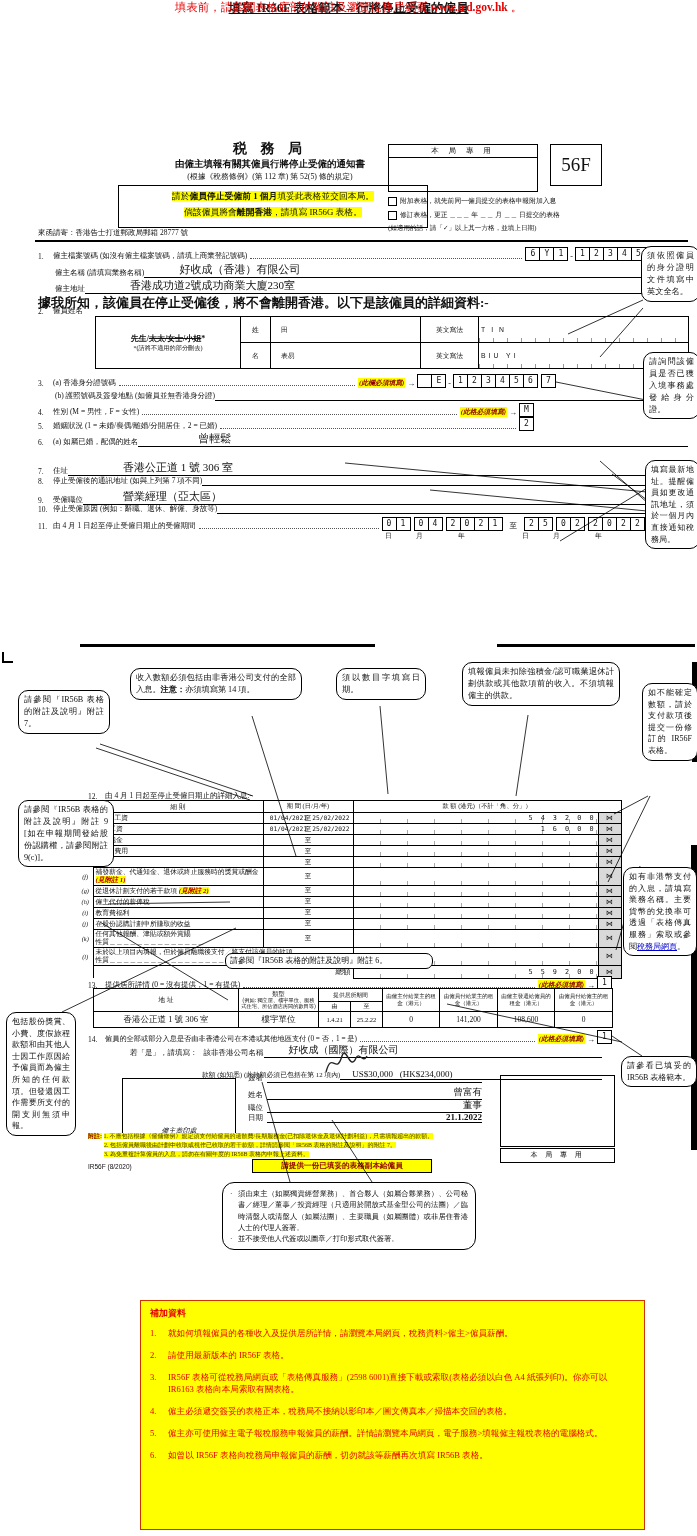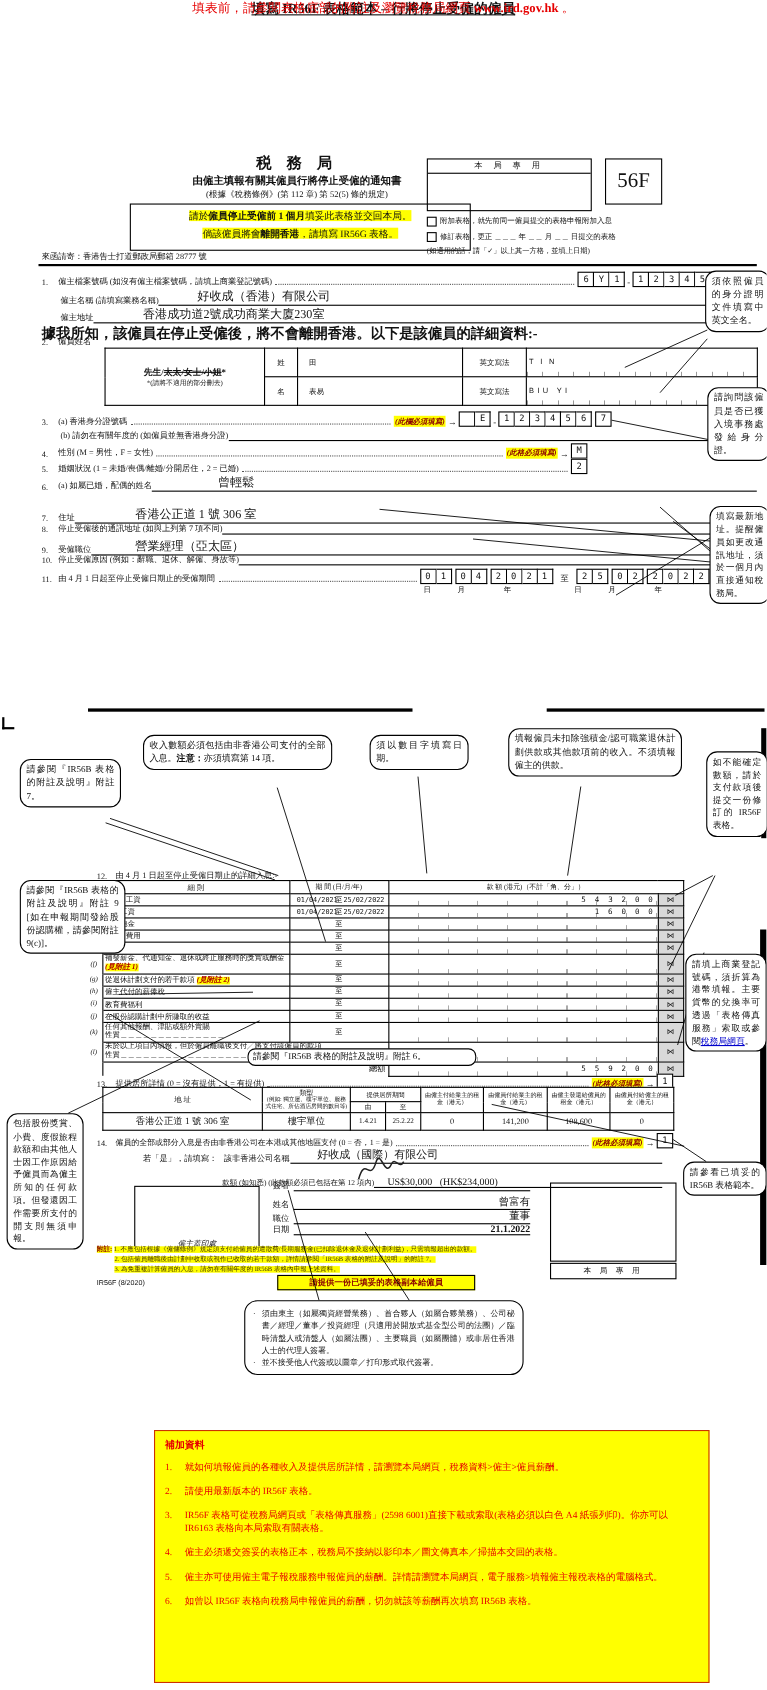--- a/index.html
+++ b/index.html
@@ -163,21 +163,21 @@
         <span>4</span>
         <span>5</span>
         <span>6</span>
       </span>
     <span style="width:3px"></span>
     <span class="cells">
         <span>7</span>
       </span>
   </div>
   <div class="abs flex" style="left:55px;top:390px;width:633px">
-    <span class="lb">(b) 請勿在有關年度的 (如僱員並無香港身分證)</span>
+    <span class="lb">(b) 護照號碼及簽發地點 (如僱員並無香港身分證)</span>
     <span class="ul"></span>
   </div>
   <div class="abs flex" style="left:38px;top:403px;width:496px">
     <span class="num">4.</span>
     <span class="lb">性別 (M = 男性，F = 女性)</span>
     <span class="dots"></span>
     <span class="req">(此格必須填寫)</span>
     <span class="arrow">→</span>
     <span class="cells">
         <span>M</span>
@@ -501,21 +501,21 @@
     <div style="padding-left:16px"><span class="hl" style="color:#443300">3. 為免重複計算僱員的入息，請勿在有關年度的 IR56B 表格內申報上述資料。</span></div>
   </div>
 
   <div class="abs" style="left:88px;top:1163px;font-size:6.5px;font-family:'Liberation Sans',sans-serif">IR56F (8/2020)</div>
   <div class="abs ctr hl b" style="left:252px;top:1159px;width:178px;height:12px;border:1px solid #000;font-size:7.6px;line-height:12px;color:#8b0000">請提供一份已填妥的表格副本給僱員</div>
 
   <div class="bub" style="left:18px;top:800px;width:84px">請參閱『IR56B 表格的附註及說明』附註 9 [如在申報期間發給股份認購權，請參閱附註9(c)]。</div>
   <div class="bub" style="left:6px;top:1012px;width:58px;font-size:8px">包括股份獎賞、小費、度假旅程款額和由其他人士因工作原因給予僱員而為僱主所知的任何款項。但發還因工作需要所支付的開支則無須申報。</div>
 
   <div class="bub" style="left:623px;top:867px;width:62px;font-size:8px">
-    <span>請填上商業登記號碼，須折算為港幣填報。主要貨幣的兌換率可透過「表格傳真服務」索取或參閱</span><span style="color:#0000cc;text-decoration:underline">稅務局網頁</span><span>。</span>
+    <span>如有非港幣支付的入息，請填寫業務名稱。主要貨幣的兌換率可透過「表格傳真服務」索取或參閱</span><span style="color:#0000cc;text-decoration:underline">稅務局網頁</span><span>。</span>
   </div>
   <div class="bub" style="left:621px;top:1056px;width:64px;font-size:8px">請參看已填妥的 IR56B 表格範本。</div>
 
   <div class="bub" style="left:222px;top:1182px;width:238px;font-size:7.3px;line-height:1.55;border-radius:12px;padding:5px 7px">
     <div style="display:flex">
         <span style="flex:none;width:8px">·</span>
         <span>須由東主（如屬獨資經營業務）、首合夥人（如屬合夥業務）、公司秘書／經理／董事／投資經理（只適用於開放式基金型公司的法團）／臨時清盤人或清盤人（如屬法團）、主要職員（如屬團體）或非居住香港人士的代理人簽署。</span>
       </div>
     <div style="display:flex">
         <span style="flex:none;width:8px">·</span>

